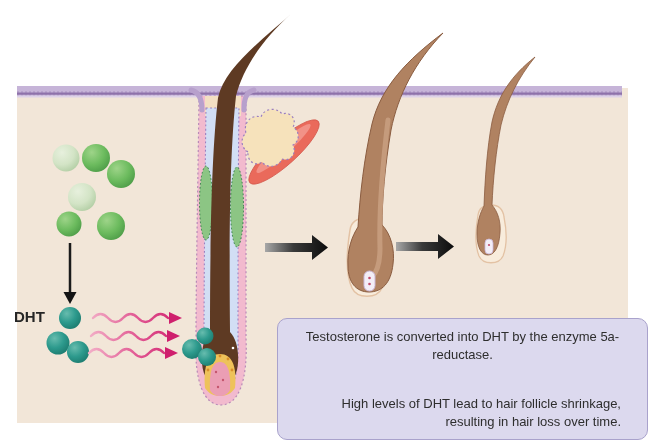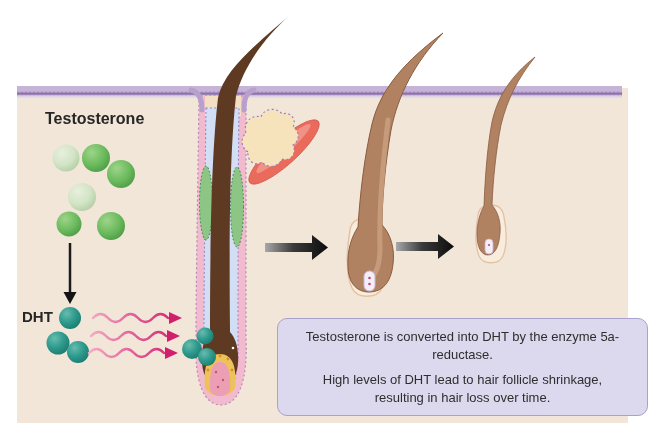--- a/index.html
+++ b/index.html
@@ -2,26 +2,26 @@
 <html><head>
 <meta charset="utf-8">
 <style>
   html,body{margin:0;padding:0;background:#fff;}
   .canvas{position:relative;width:655px;height:443px;background:#ffffff;
           font-family:"Liberation Sans",sans-serif;overflow:hidden;}
   .art{position:absolute;left:0;top:0;}
   .label{position:absolute;font-weight:bold;color:#262626;white-space:nowrap;}
   .label-testosterone{left:45px;top:110px;font-size:16px;}
   .label-enzyme{left:81px;top:260px;font-size:15px;}
-  .label-dht{left:22px;top:308px;font-size:15px;}
+  .label-dht{left:14px;top:308px;font-size:15px;}
   .infobox{position:absolute;left:277px;top:318px;width:371px;box-sizing:border-box;
            background:#dcd9ee;border:1.5px solid #a9a2cc;border-radius:10px;
            padding:9px 26px;text-align:center;font-size:13px;color:#2e2e2e;line-height:1.35;}
   .infobox p{margin:0;}
-  .infobox p + p{margin-top:8px;}
+  .infobox p + p{margin-top:32px;text-align:right;}
 </style>
 </head>
 <body>
 
 <div class="canvas">
 
 <svg class="art" width="655" height="443" viewBox="0 0 655 443">
   <defs>
     <pattern id="epiTicks" width="4" height="10" patternUnits="userSpaceOnUse">
       <rect width="4" height="10" fill="#c6b4d8"></rect>
@@ -164,21 +164,20 @@
   <g>
     <circle cx="205" cy="336" r="8.5" fill="url(#tealGrad)"></circle>
     <circle cx="192" cy="349" r="10" fill="url(#tealGrad)"></circle>
     <circle cx="207" cy="357" r="9" fill="url(#tealGrad)"></circle>
   </g>
 
   <path d="M265,243 L312,243 L312,235 L328,247.5 L312,260 L312,252 L265,252 Z" fill="url(#blackGrad)"></path>
   <path d="M396,242 L438,242 L438,234 L454,246.5 L438,259 L438,251 L396,251 Z" fill="url(#blackGrad)"></path>
 </svg>
 
-<div class="label label-testosterone">Testosterone</div>
 <div class="label label-dht">DHT</div>
 
 <div class="infobox">
   <p>Testosterone is converted into DHT by the enzyme 5a-reductase.</p>
   <p>High levels of DHT lead to hair follicle shrinkage, resulting in hair loss over time.</p>
 </div>
 
 </div>
 
 </body></html>

